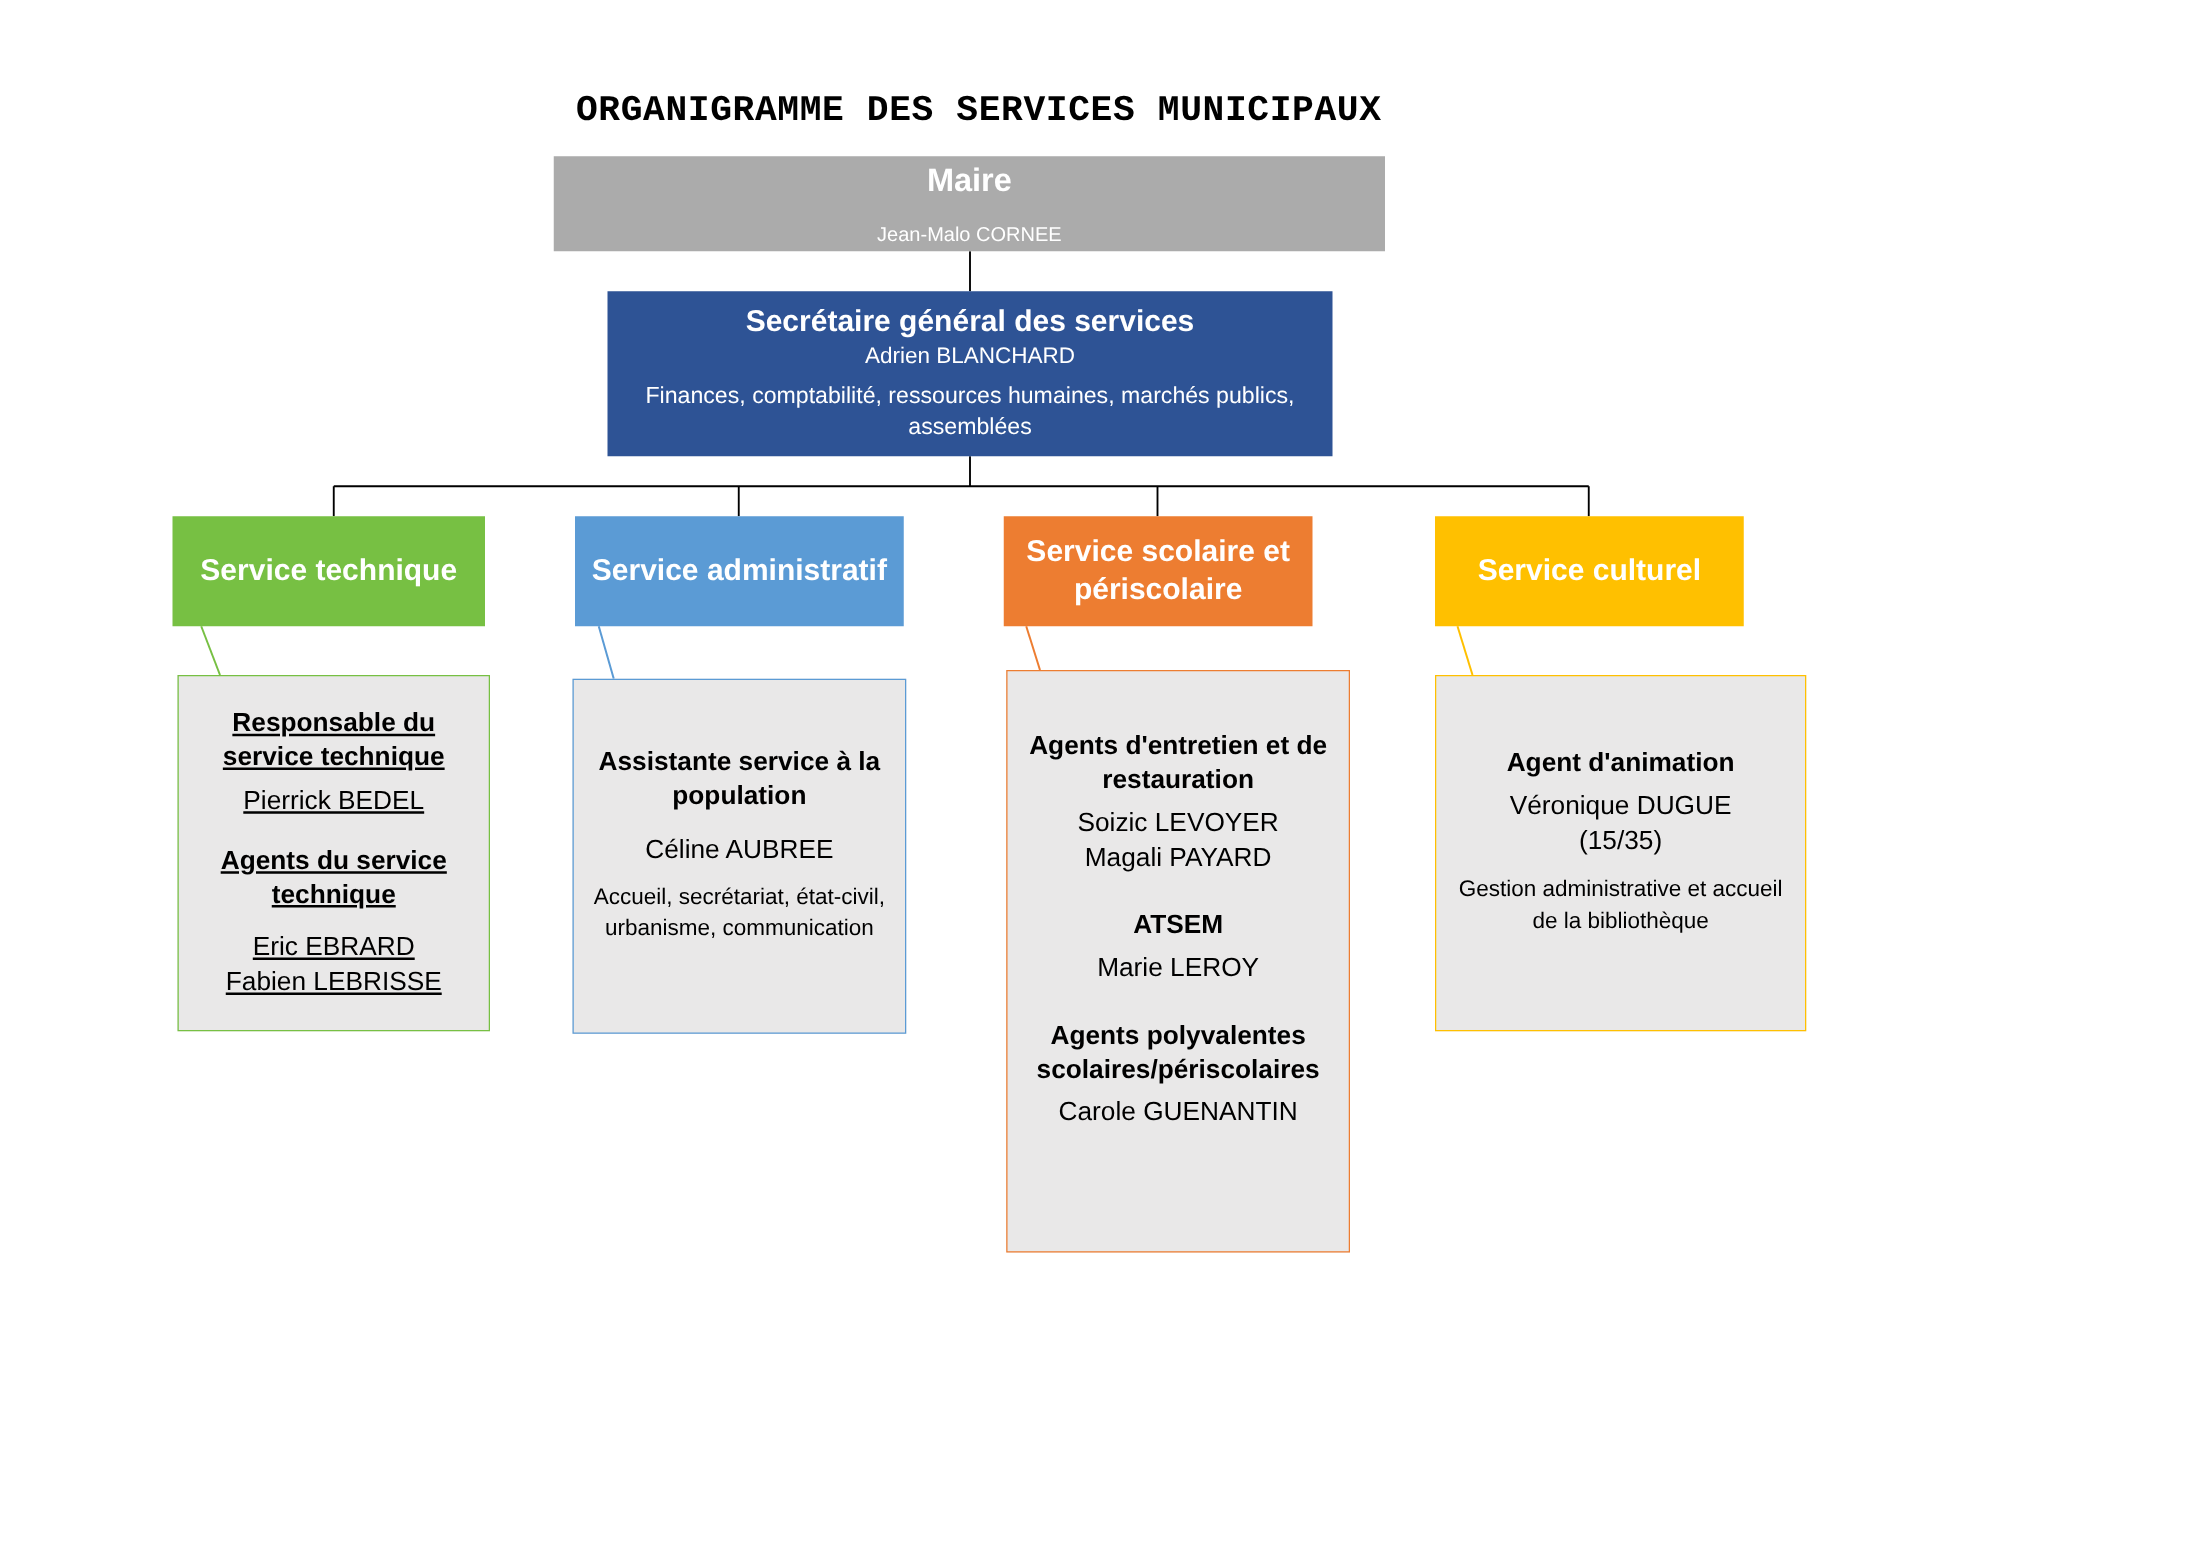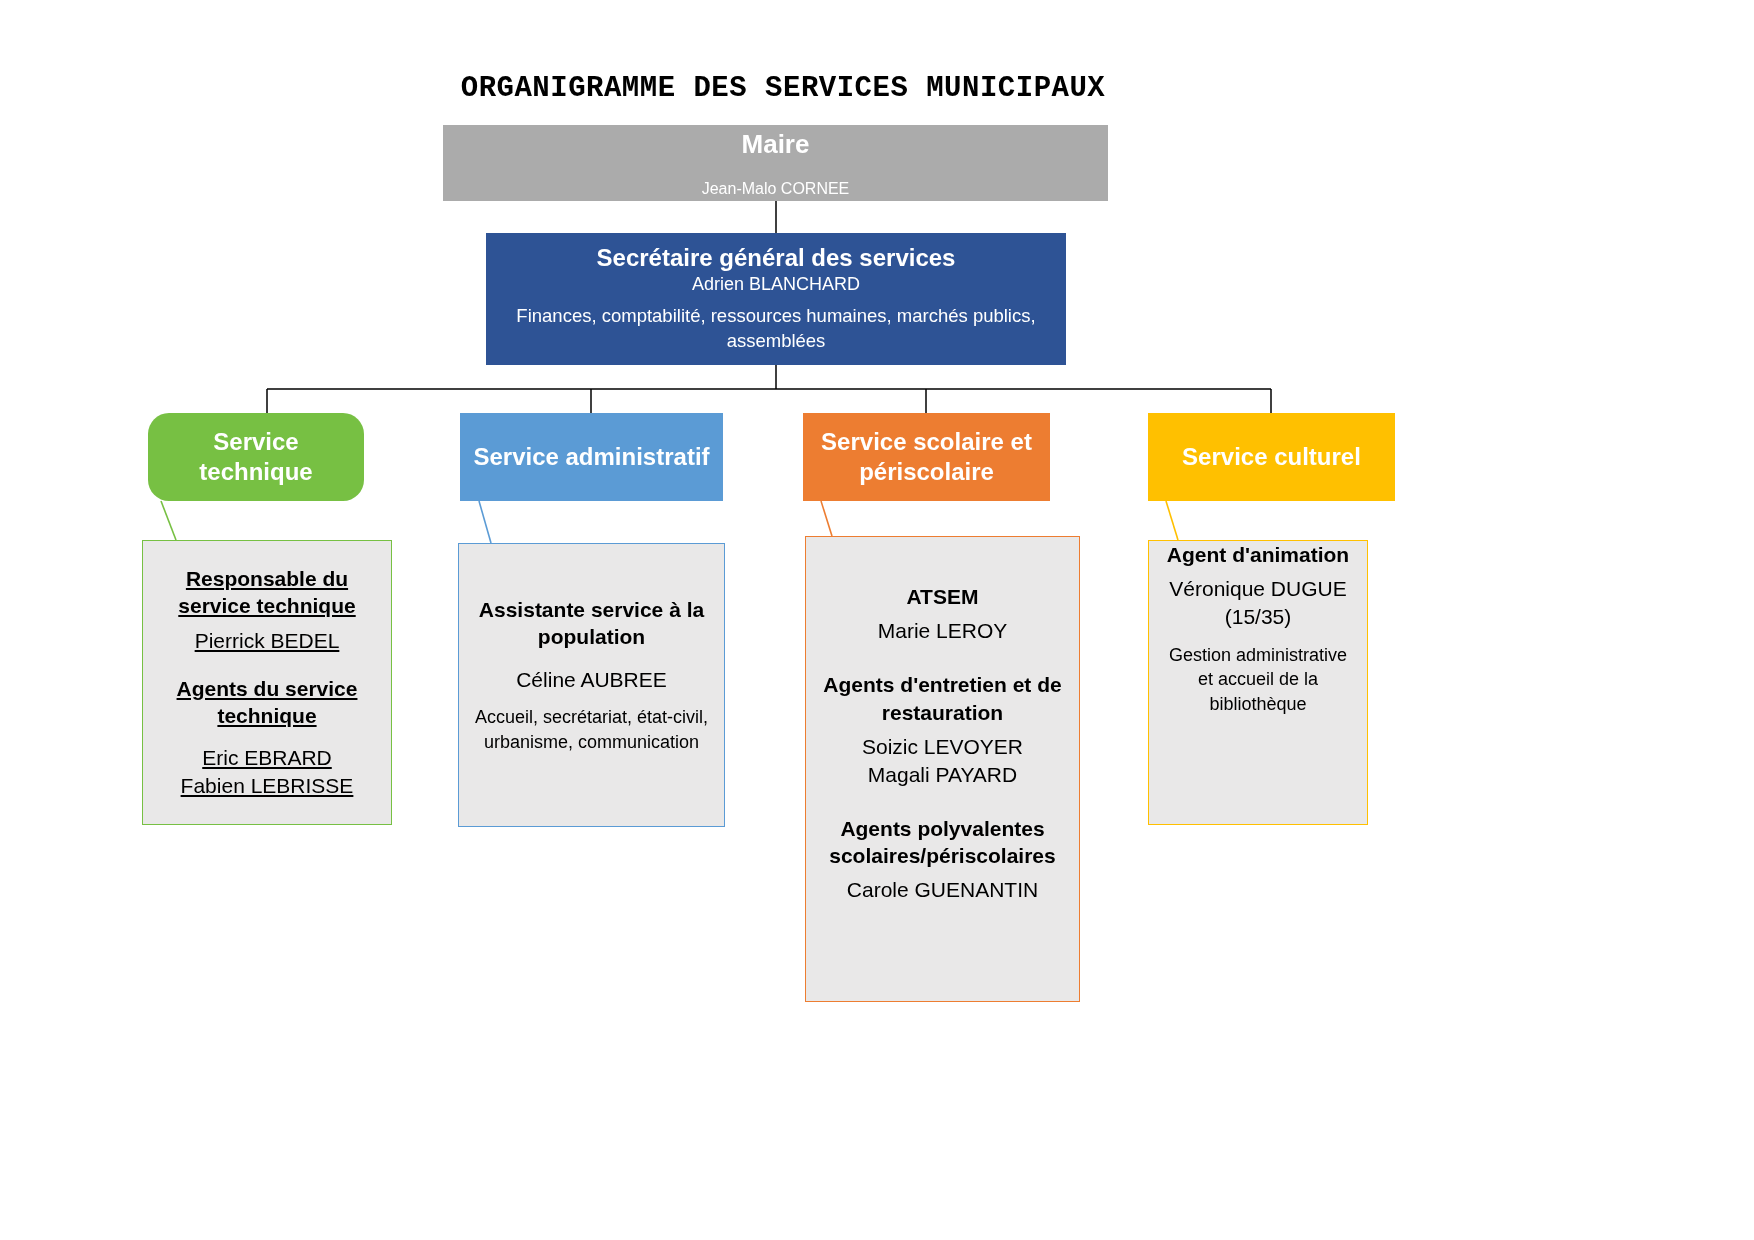--- a/index.html
+++ b/index.html
@@ -34,21 +34,21 @@
   .secretaire .role { font-size: 24px; font-weight: bold; }
   .secretaire .name { font-size: 18px; margin-top: 2px; }
   .secretaire .missions { font-size: 18.5px; line-height: 1.35; margin-top: 9px; }
 
   .service {
     position: absolute; top: 413px; height: 88px; z-index: 1;
     display: flex; align-items: center; justify-content: center;
     color: #fff; font-weight: bold; font-size: 24px;
     text-align: center; line-height: 1.25; padding: 0 8px;
   }
-  .service.technique     { left: 148px;  width: 216px; border-radius: 21px; }
+  .service.technique     { left: 138px;  width: 250px; }
   .service.administratif { left: 460px;  width: 263px; }
   .service.scolaire      { left: 803px;  width: 247px; }
   .service.culturel      { left: 1148px; width: 247px; }
 
   .detail {
     position: absolute; z-index: 1; background: #e9e8e8;
     border: 1px solid #999; text-align: center; color: #000;
   }
   .detail.technique {
     left: 142px; top: 540px; width: 250px; height: 285px;
@@ -58,22 +58,22 @@
   .detail.administratif {
     left: 458px; top: 543px; width: 267px; height: 284px;
     display: flex; flex-direction: column; justify-content: center;
     padding: 0 14px;
   }
   .detail.scolaire {
     left: 805px; top: 536px; width: 275px; height: 466px;
     padding: 46px 12px 0;
   }
   .detail.culturel {
-    left: 1148px; top: 540px; width: 220px; height: 285px;
-    display: flex; flex-direction: column; justify-content: flex-start;
+    left: 1148px; top: 540px; width: 297px; height: 285px;
+    display: flex; flex-direction: column; justify-content: center;
     padding: 0 10px;
   }
 
   .section { margin-bottom: 20px; }
   .detail.scolaire .section { margin-bottom: 26px; }
   .heading { font-weight: bold; font-size: 21px; line-height: 1.3; margin-bottom: 7px; }
   .heading.gap-after { margin-bottom: 15px; }
   .person { font-size: 21px; line-height: 1.33; }
   .note { font-size: 18px; line-height: 1.35; margin-top: 12px; }
 </style>
@@ -137,27 +137,27 @@
   <div class="detail administratif" style="border-color: rgb(91, 155, 213);">
     <div class="section">
       <div class="heading gap-after">Assistante service à la population</div>
       <div class="person">Céline AUBREE</div>
       <div class="note">Accueil, secrétariat, état-civil, urbanisme, communication</div>
     </div>
   </div>
 
   <div class="detail scolaire" style="border-color: rgb(237, 125, 49);">
     <div class="section">
-      <div class="heading">ATSEM</div>
-      <div class="person">Marie LEROY</div>
-    </div>
-    <div class="section">
       <div class="heading">Agents d'entretien et de restauration</div>
       <div class="person">Soizic LEVOYER</div>
       <div class="person">Magali PAYARD</div>
+    </div>
+    <div class="section">
+      <div class="heading">ATSEM</div>
+      <div class="person">Marie LEROY</div>
     </div>
     <div class="section">
       <div class="heading">Agents polyvalentes scolaires/périscolaires</div>
       <div class="person">Carole GUENANTIN</div>
     </div>
   </div>
 
   <div class="detail culturel" style="border-color: rgb(255, 192, 0);">
     <div class="section">
       <div class="heading">Agent d'animation</div>

